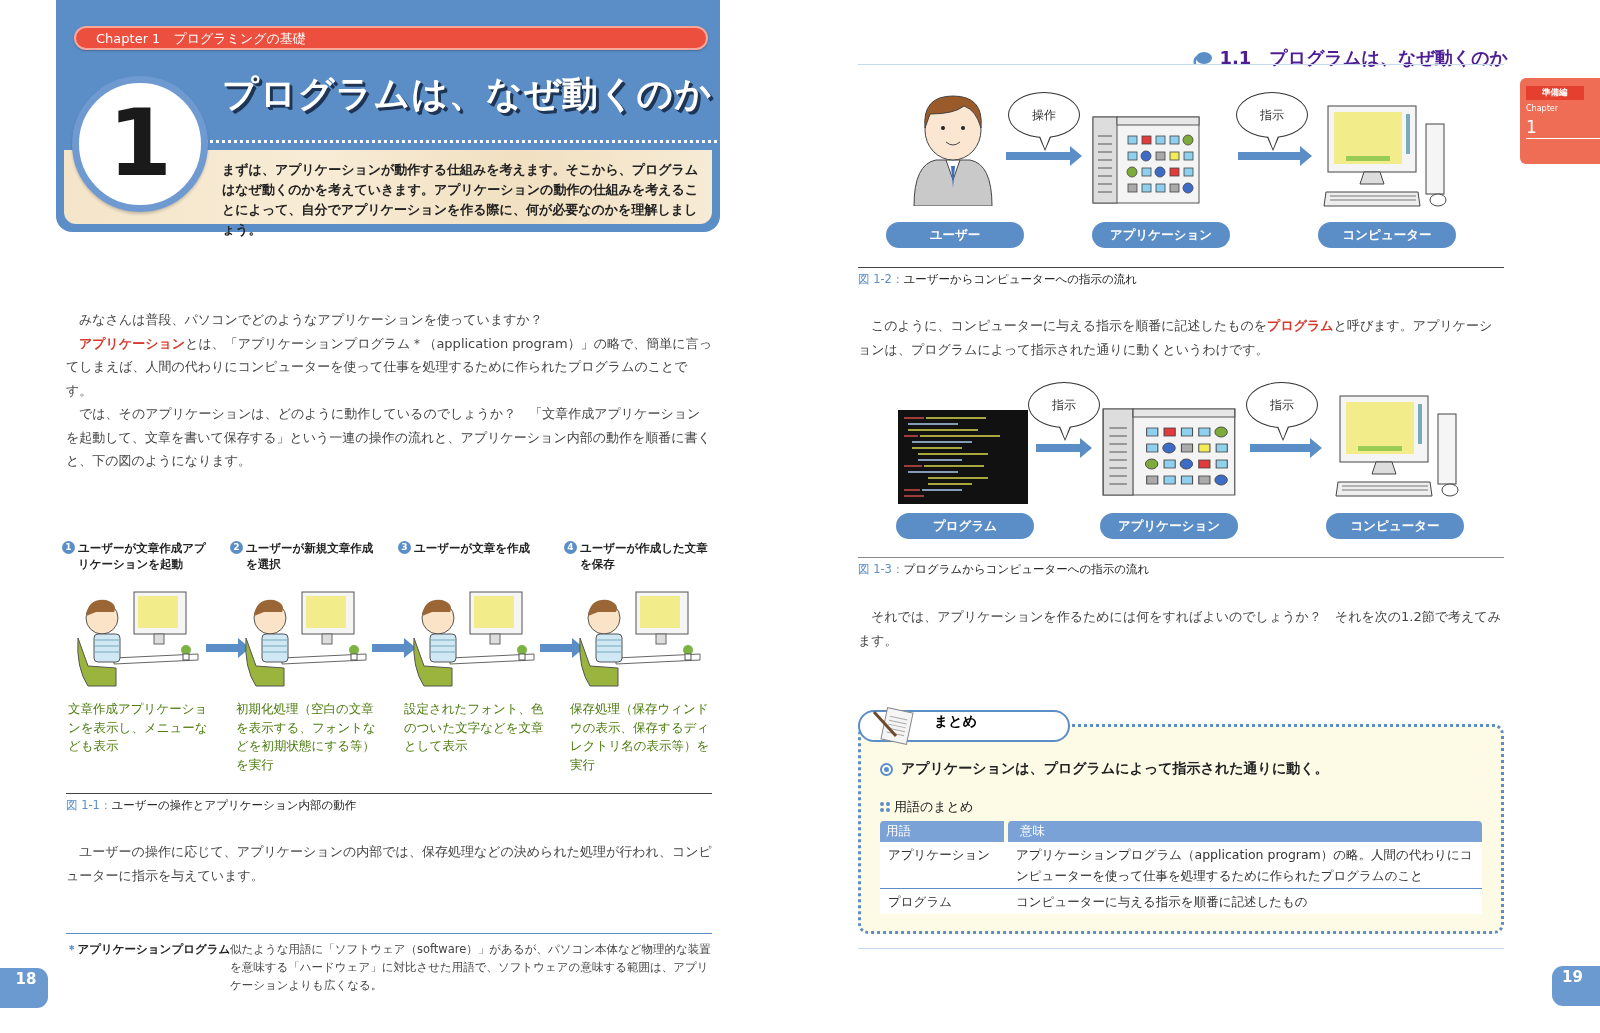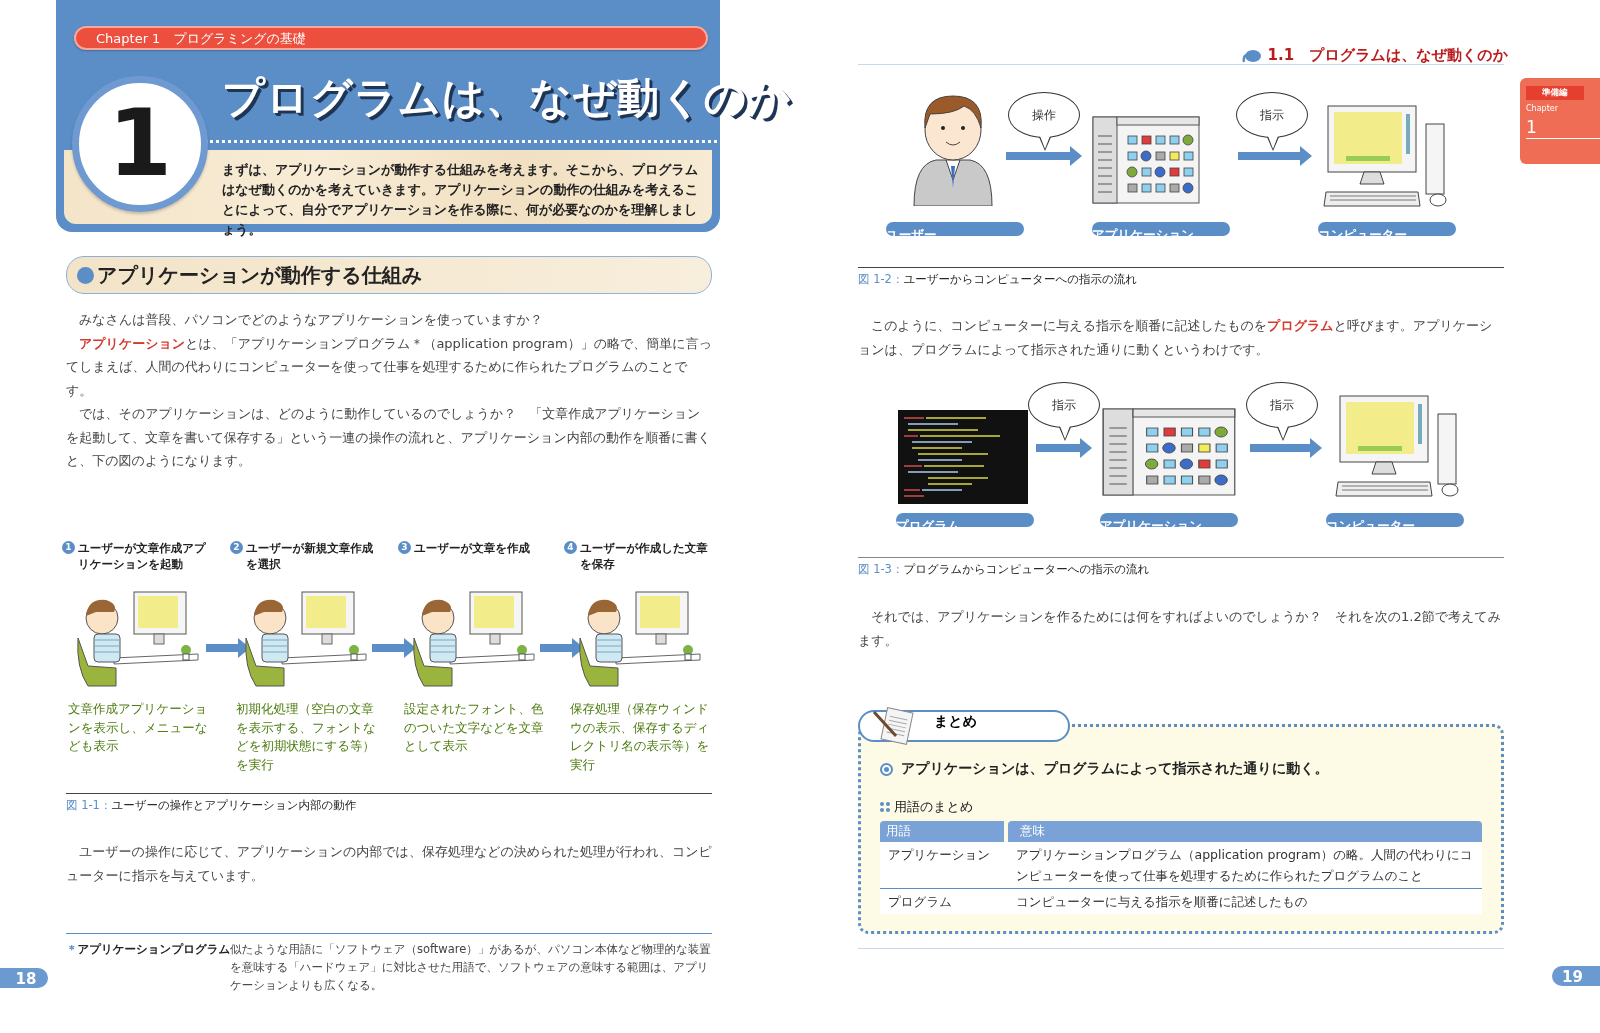--- a/index.html
+++ b/index.html
@@ -4,21 +4,21 @@
 <style>
   * { box-sizing: border-box; margin: 0; padding: 0; }
   html, body { width: 1600px; height: 1033px; background: #fff; overflow: hidden; }
   body { font-family: "DejaVu Sans", "Liberation Sans", sans-serif; color: #333; position: relative; }
 
   
   .page-left { position: absolute; left: 0; top: 0; width: 800px; height: 1033px; }
   .chap-header { position: absolute; left: 56px; top: 0; width: 664px; height: 232px; background: #5b8ec7; border-radius: 0 0 16px 16px; overflow: hidden; }
   .chap-pill { position: absolute; left: 74px; top: 26px; width: 634px; height: 24px; background: #ec4f3e; border-radius: 12px; border: 2px solid #f7a79b; box-shadow: 0 1px 2px rgba(0,0,0,0.25); }
   .chap-pill span { position: absolute; left: 20px; top: 2px; color: #fff; font-weight: normal; font-size: 13px; white-space: nowrap; }
-  .chap-title { position: absolute; left: 222px; top: 70px; font-size: 42px; font-weight: bold; color: #fff; letter-spacing: 1px; text-shadow: 2px 2px 0 #1e3556, 3px 3px 0 #1e3556; white-space: nowrap; }
+  .chap-title { position: absolute; left: 222px; top: 70px; font-size: 36px; font-weight: bold; color: #fff; letter-spacing: 1px; text-shadow: 2px 2px 0 #1e3556, 3px 3px 0 #1e3556; white-space: nowrap; }
   .dotline { position: absolute; left: 205px; top: 140px; width: 512px; border-top: 3px dotted #fff; }
   .wood { position: absolute; left: 64px; top: 150px; width: 648px; height: 74px; background: linear-gradient(90deg,#f4e5c9,#f8ecd6 40%,#f1e0c1 70%,#f7ebd5); border-radius: 0 0 12px 12px; }
   .wood-text { position: absolute; left: 222px; top: 160px; font-size: 13px; line-height: 20px; color: #222; font-weight: bold; width: 480px; }
   .big-circle { position: absolute; left: 72px; top: 76px; width: 136px; height: 136px; border-radius: 50%; background: #fff; border: 7px solid #6e9ad1; box-shadow: 0 2px 3px rgba(0,0,0,0.2); }
   .big-circle span { position: absolute; left: 0; right: 0; top: 6px; text-align: center; font-size: 92px; font-weight: bold; color: #1a1a1a; line-height: 110px; }
 
   .sec-head { position: absolute; left: 66px; top: 256px; width: 646px; height: 38px; border: 1.5px solid #8fb0d8; border-radius: 18px; background: linear-gradient(90deg,#f3e4c8,#f8eedc); }
   .sec-head .dot { position: absolute; left: 10px; top: 10px; width: 17px; height: 17px; border-radius: 50%; background: #5b8ec7; }
   .sec-head span.t { position: absolute; left: 30px; top: 5px; font-size: 20px; font-weight: bold; color: #222; white-space: nowrap; }
 
@@ -38,28 +38,28 @@
   .fig-rule { position: absolute; height: 0; border-top: 1.5px solid #444; }
   .fig-cap { position: absolute; font-size: 11.5px; color: #222; white-space: nowrap; }
   .fig-cap .num { color: #5b8ec7; }
 
   .footnote-rule { position: absolute; left: 66px; top: 933px; width: 646px; border-top: 1.5px solid #5b8ec7; }
   .footnote { position: absolute; left: 66px; top: 940px; width: 646px; font-size: 11.5px; line-height: 18px; color: #444; }
   .footnote .term { position: absolute; left: 0; top: 0; font-weight: bold; color: #222; white-space: nowrap; }
   .footnote .term .ast { color: #5b8ec7; }
   .footnote .txt { margin-left: 164px; }
 
-  .page-num { position: absolute; top: 968px; height: 20px; background: #6b9ad1; color: #fff; font-size: 15px; font-weight: bold; line-height: 22px; }
-  .run-head { position: absolute; right: 92px; top: 46px; font-size: 15px; font-weight: bold; color: #b91c1c; white-space: nowrap; display: flex; align-items: center; gap: 6px; }
+  .page-num { position: absolute; top: 968px; height: 40px; background: #6b9ad1; color: #fff; font-size: 15px; font-weight: bold; line-height: 22px; }
+  .run-head { position: absolute; right: 92px; top: 46px; font-size: 18px; font-weight: bold; color: #4c1d95; white-space: nowrap; display: flex; align-items: center; gap: 6px; }
   .run-rule { position: absolute; left: 58px; top: 64px; width: 646px; border-top: 1px solid #c7d9ec; }
   .side-tab { position: absolute; left: 720px; top: 78px; width: 80px; height: 86px; background: #f06d55; border-radius: 6px 0 0 6px; }
   .side-tab .lbl { position: absolute; left: 6px; top: 8px; background: #e5402f; color: #fff; font-size: 8.5px; font-weight: bold; padding: 1px 16px; }
   .side-tab .ch { position: absolute; left: 6px; top: 26px; color: #fff; font-size: 8px; }
   .side-tab .n { position: absolute; left: 6px; top: 38px; color: #fff; font-size: 17px; border-bottom: 1.5px solid #fff; width: 74px; line-height: 22px; }
-  .pill { position: absolute; height: 14px; border-radius: 13px; background: #5b8ec7; color: #fff; font-size: 12.5px; font-weight: bold; text-align: left; line-height: 26px; }
+  .pill { position: absolute; height: 26px; border-radius: 13px; background: #5b8ec7; color: #fff; font-size: 12.5px; font-weight: bold; text-align: center; line-height: 26px; }
   .bubble { position: absolute; width: 72px; height: 46px; border: 1.2px solid #333; border-radius: 50%; background: #fff; text-align: center; font-size: 12px; line-height: 44px; color: #333; }
   .bubble::after { content: ""; position: absolute; left: 30px; bottom: -14px; border-top: 14px solid #333; border-left: 6px solid transparent; border-right: 6px solid transparent; }
   .bubble::before { content: ""; position: absolute; left: 31px; bottom: -12px; border-top: 13px solid #fff; border-left: 5px solid transparent; border-right: 5px solid transparent; z-index: 1; }
 
   .matome { position: absolute; left: 858px; top: 710px; width: 646px; height: 224px; }
   .matome-box { position: absolute; left: 0; top: 14px; width: 646px; height: 210px; background: #fdfbe6; border: 3px dotted #5b8ec7; border-radius: 10px; }
   .matome-tab { position: absolute; left: 0; top: 0; width: 212px; height: 32px; border: 2px solid #5b8ec7; border-radius: 16px; background: #fff; }
   .matome-tab span { position: absolute; left: 74px; top: 1px; font-size: 14px; font-weight: bold; color: #000000; }
   .memo-icon { position: absolute; left: 10px; top: -6px; width: 48px; height: 40px; }
   .matome-point { position: absolute; left: 22px; top: 50px; font-size: 14px; font-weight: bold; color: #222; display: flex; align-items: center; gap: 8px; white-space: nowrap; }
@@ -86,24 +86,20 @@
       <span>Chapter 1　プログラミングの基礎</span>
     </div>
   <div class="wood"></div>
   <div class="dotline"></div>
   <div class="chap-title">プログラムは、なぜ動くのか</div>
   <div class="wood-text">まずは、アプリケーションが動作する仕組みを考えます。そこから、プログラムはなぜ動くのかを考えていきます。アプリケーションの動作の仕組みを考えることによって、自分でアプリケーションを作る際に、何が必要なのかを理解しましょう。</div>
   <div class="big-circle">
       <span>1</span>
     </div>
 
-  <div class="sec-head">
-    <div class="dot"></div>
-    <span class="t">アプリケーションが動作する仕組み</span>
-  </div>
 
   <div class="body-text" style="top:308px;">
     <p>みなさんは普段、パソコンでどのようなアプリケーションを使っていますか？</p>
     <p><span class="red">アプリケーション</span><span>とは、「アプリケーションプログラム＊（application program）」の略で、簡単に言ってしまえば、人間の代わりにコンピューターを使って仕事を処理するために作られたプログラムのことです。</span></p>
     <p>では、そのアプリケーションは、どのように動作しているのでしょうか？　「文章作成アプリケーションを起動して、文章を書いて保存する」という一連の操作の流れと、アプリケーション内部の動作を順番に書くと、下の図のようになります。</p>
   </div>
 
   <div class="steps">
     <div class="step" style="left:0;">
       <div class="hd">

